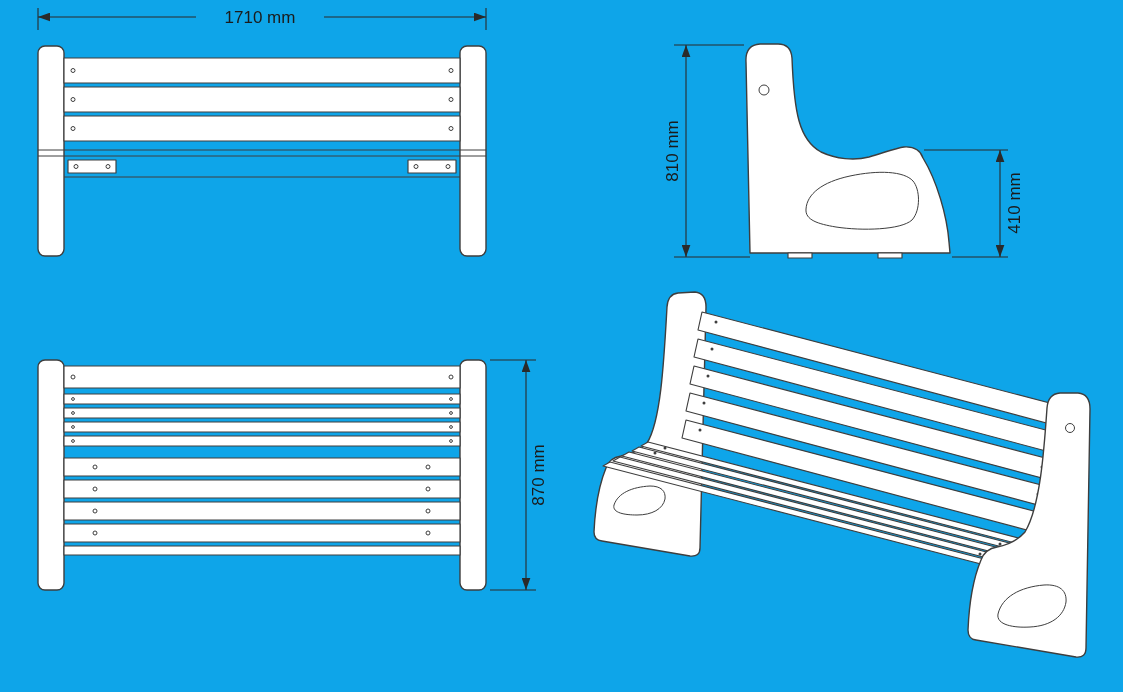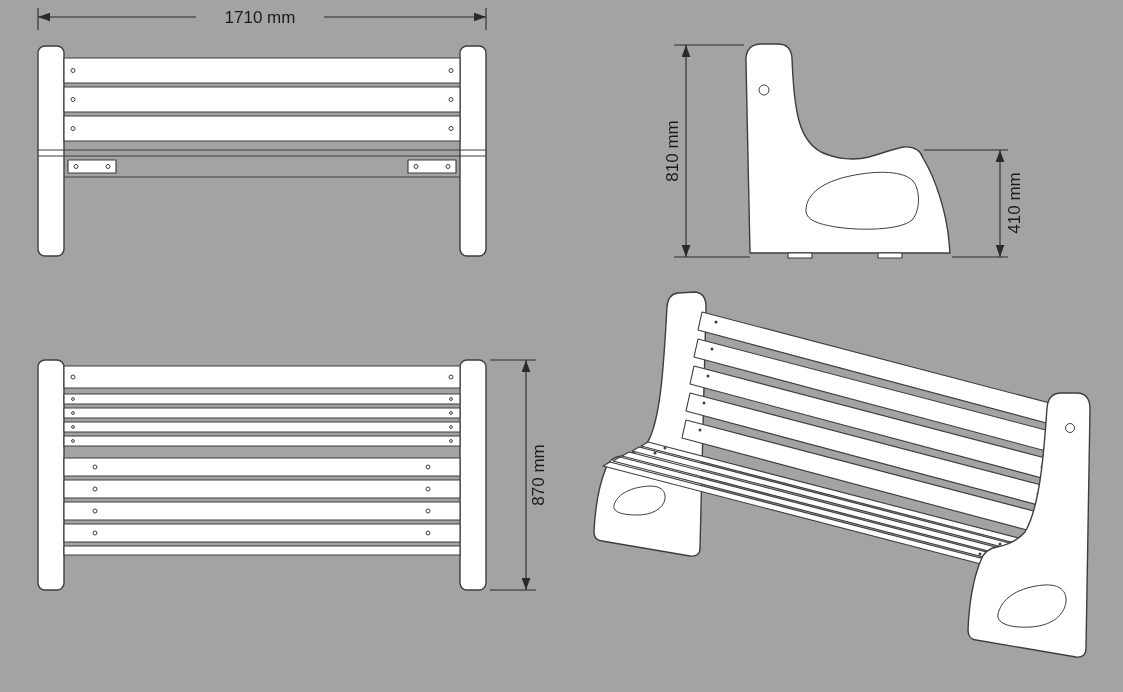--- a/index.html
+++ b/index.html
@@ -1,16 +1,16 @@
 <!DOCTYPE html>
 <html><head>
 <meta charset="utf-8">
 <style>
   html,body{margin:0;padding:0;background:#ffffff;}
-  .page{position:relative;width:1123px;height:692px;background:#a3a3a3;overflow:hidden;
+  .page{position:relative;width:1123px;height:692px;background:#0ea5e9;overflow:hidden;
         font-family:"Liberation Sans",sans-serif;}
   svg{position:absolute;inset:0;display:block;}
   .outline{fill:#ffffff;stroke:#3e3e3e;stroke-width:1.4;stroke-linejoin:round;}
   .slat{fill:#ffffff;stroke:#3e3e3e;stroke-width:1.15;stroke-linejoin:round;}
   .thin{fill:none;stroke:#3e3e3e;stroke-width:1;}
   .hole{fill:#ffffff;stroke:#3e3e3e;stroke-width:1;}
   .dot{fill:#3e3e3e;stroke:none;}
   .dim{fill:none;stroke:#2a2a2a;stroke-width:1.1;}
   .dim-label{font-family:"Liberation Sans",sans-serif;font-size:17px;fill:#1b1b1b;}
 </style>

